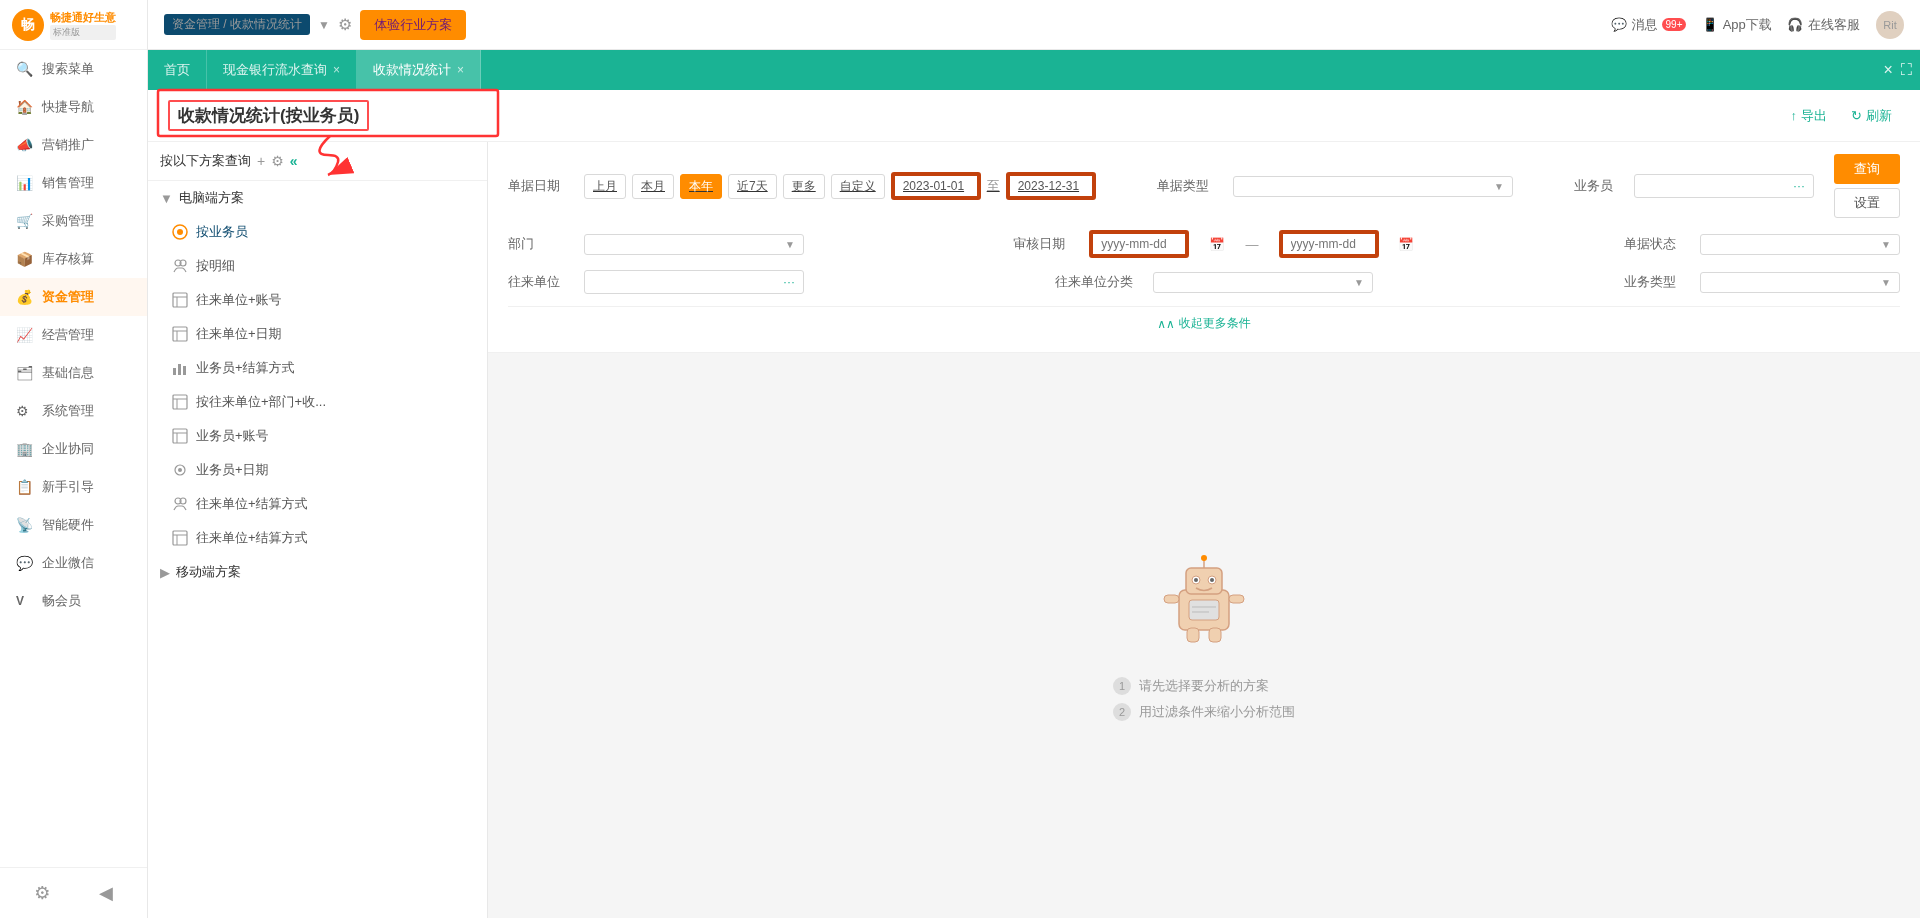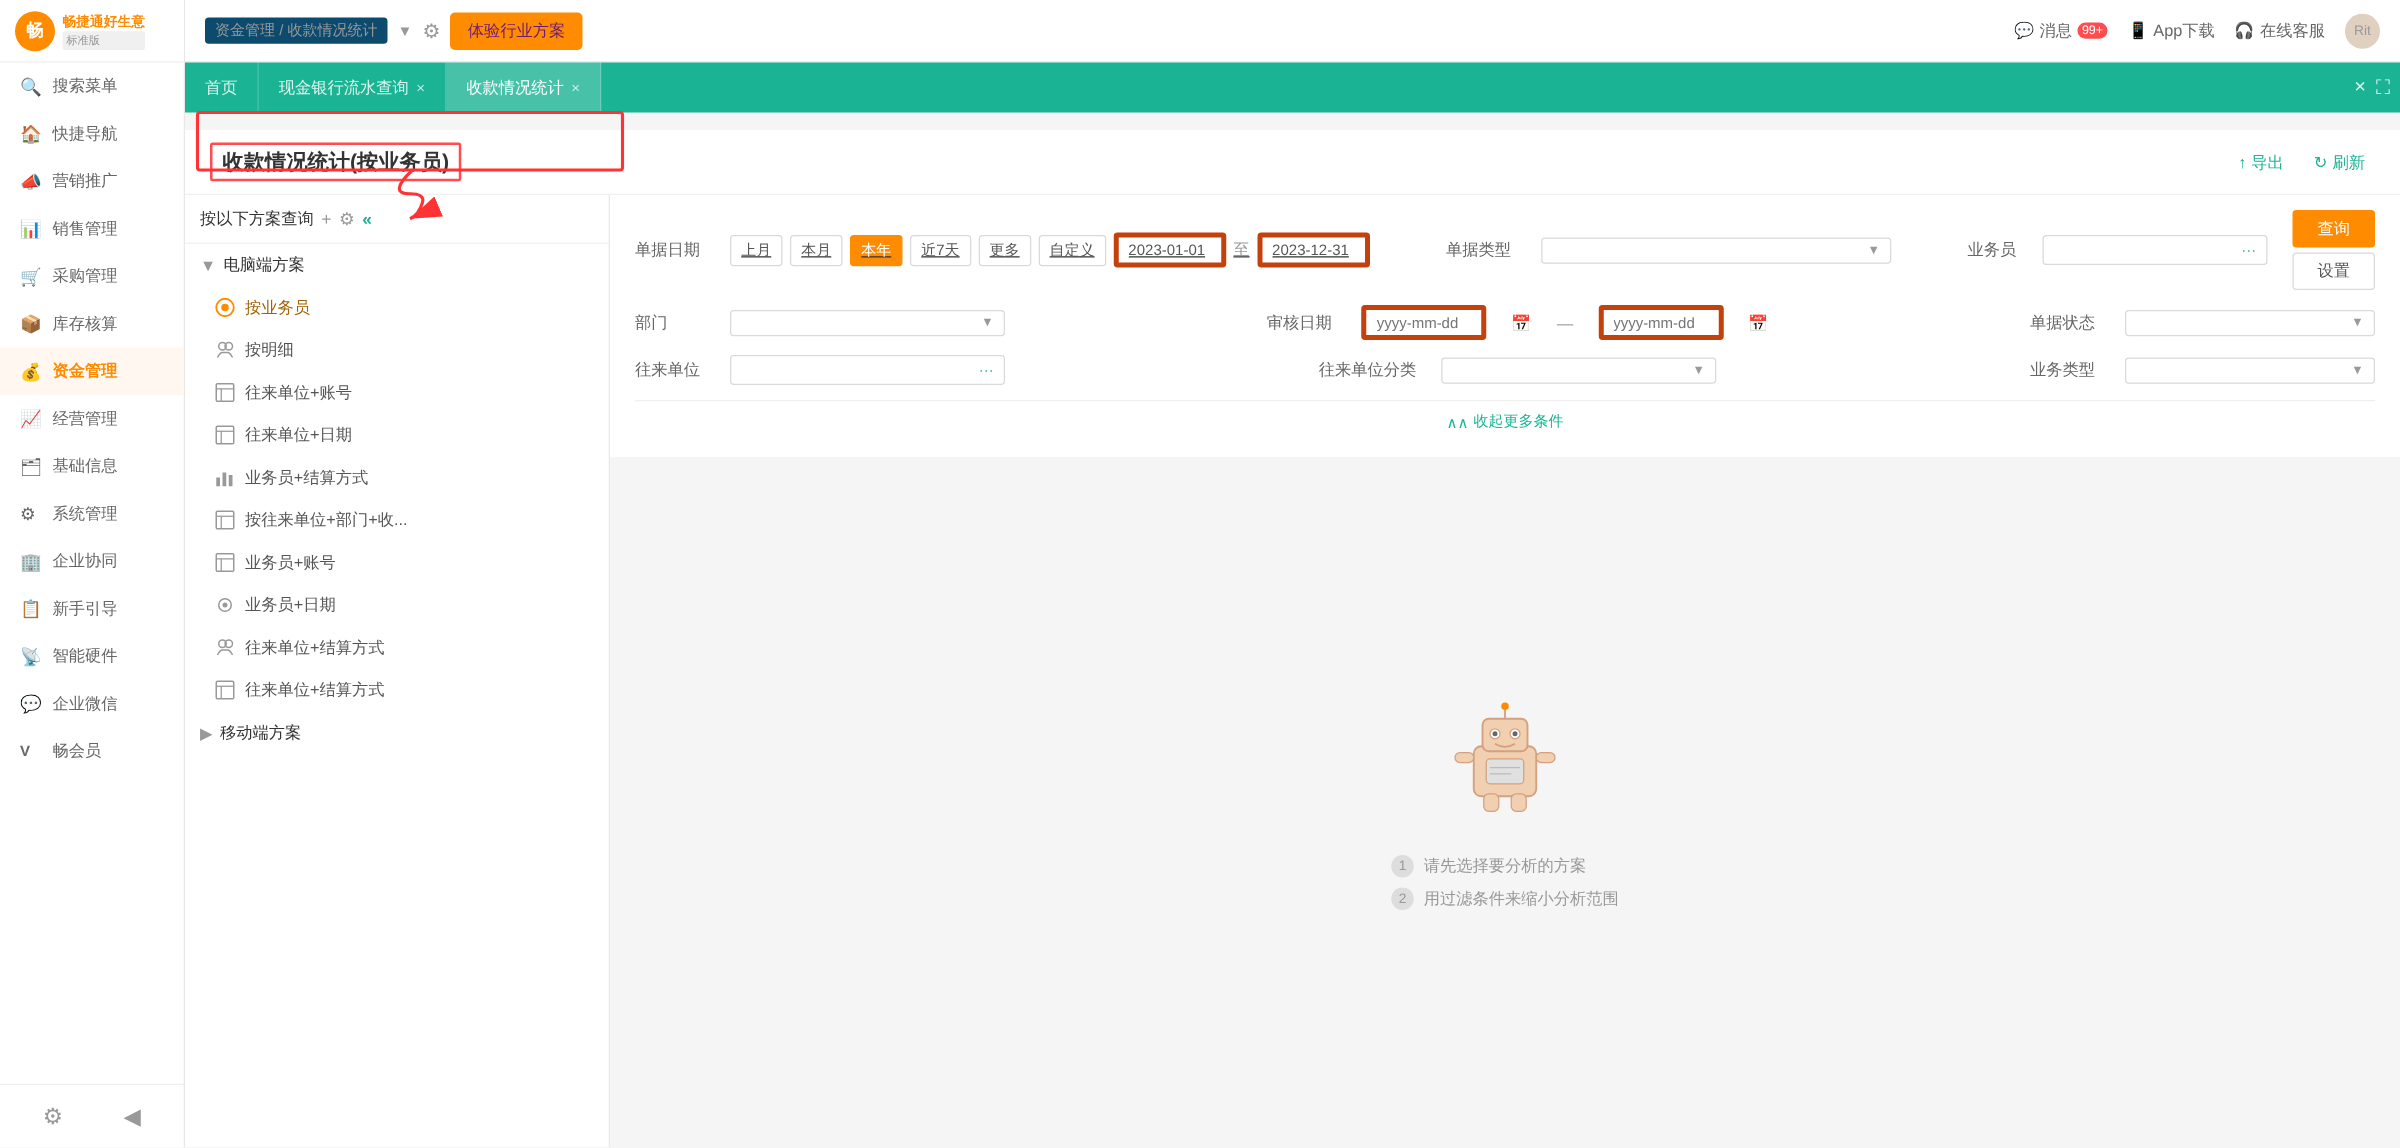--- a/index.html
+++ b/index.html
@@ -72,21 +72,21 @@
     .tab-close { font-size: 12px; color: rgba(255,255,255,0.7); }
     .tab-bar-right { margin-left: auto; display: flex; align-items: center; padding-right: 8px; gap: 8px; }
     .tab-bar-btn { color: rgba(255,255,255,0.85); cursor: pointer; font-size: 16px; }
 
     
     .content-area { flex: 1; display: flex; flex-direction: column; overflow: hidden; }
 
     
     .page-header {
       background: #fff; padding: 10px 20px; display: flex; align-items: center;
-      justify-content: space-between; border-bottom: 1px solid #f0f0f0; margin-top: 14px;
+      justify-content: space-between; border-bottom: 1px solid #f0f0f0;
     }
     .page-title {
       font-size: 18px; font-weight: bold; color: #333;
       border: 2px solid #ff4d4f; padding: 2px 8px; border-radius: 2px;
     }
     .page-actions { display: flex; gap: 8px; }
     .action-btn {
       display: flex; align-items: center; gap: 4px; color: #1ab394;
       cursor: pointer; font-size: 13px; padding: 4px 8px;
     }
@@ -109,21 +109,21 @@
     .scheme-group { padding: 0; }
     .scheme-group-header {
       display: flex; align-items: center; padding: 8px 12px; cursor: pointer;
       color: #333; font-size: 13px;
     }
     .scheme-group-header .arrow { margin-right: 6px; color: #999; }
     .scheme-item {
       display: flex; align-items: center; padding: 8px 12px 8px 24px;
       cursor: pointer; color: #555; font-size: 13px; gap: 8px;
     }
-    .scheme-item.active { color: #a16207; }
+    .scheme-item.active { color: #0c4a6e; }
     .scheme-item-icon { width: 16px; height: 16px; display: flex; align-items: center; justify-content: center; font-size: 12px; color: #999; }
     .scheme-item.active .scheme-item-icon { color: #ff8c00; }
 
     
     .right-panel { flex: 1; display: flex; flex-direction: column; overflow: hidden; }
 
     
     .filter-area {
       background: #fff; padding: 12px 20px; border-bottom: 1px solid #f0f0f0;
     }

